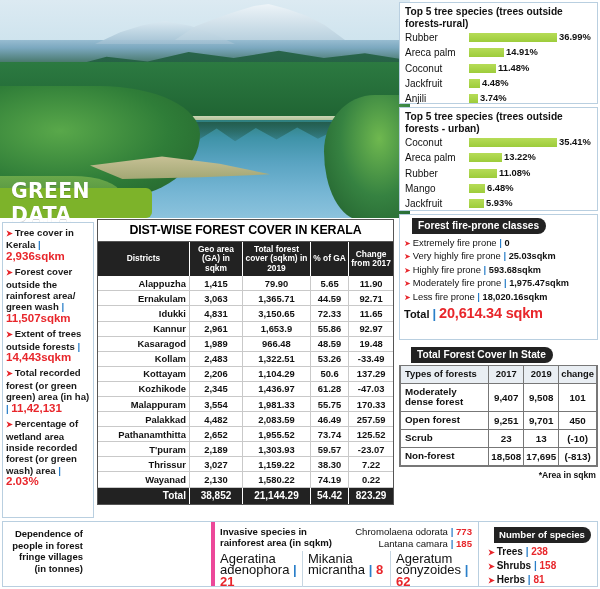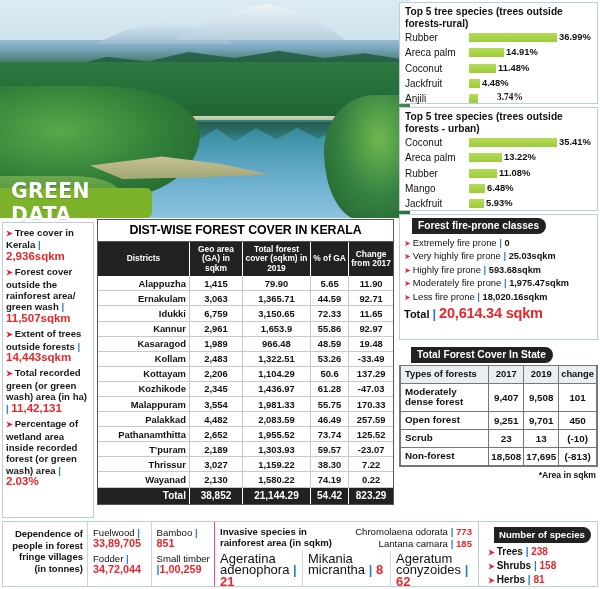--- a/index.html
+++ b/index.html
@@ -151,21 +151,21 @@
     text-align:center; color:#111;
   }
   table.tfc td.first { text-align:left; padding-left:4px; line-height:10.6px; }
   .tfc-note { text-align:right; font-size:8.6px; font-weight:bold; padding:3px 2px 0 0; color:#111; }
 
   
   .bottom {
     position:absolute; left:2px; top:521px; width:596px; height:66px;
     display:flex; gap:0; border:1px solid #b9cfe0; background:#fff;
   }
-  .b-dep { width:212px; display:flex; border-right:1px solid #ec4899; }
+  .b-dep { width:212px; display:flex; border-right:4px solid #ec4899;flex-direction:column; }
   .b-dep-label {
     width:84px; flex:0 0 84px; font-size:9.5px; font-weight:bold; line-height:11.6px;
     text-align:right; padding:6px 4px 0 3px; color:#111;
   }
   .b-dep-cols { flex:1; display:flex; }
   .b-dep-col { flex:1; padding:5px 3px 0 5px; border-left:1px solid #c6d6e2; }
   .b-kv { font-size:9.6px; line-height:11.4px; margin-bottom:3px; font-weight:500; color:#111; }
   .b-kv .sep { color:#2a7fc9; font-weight:bold; }
   .b-kv .val { color:#e8262b; font-weight:bold; font-size:10.8px; display:block; }
 
@@ -220,21 +220,21 @@
     </div>
     <div class="bullet">
       <span class="arrow">➤</span><span>Forest cover outside the rainforest area/ green wash</span> <span class="sep">|</span>
       <span class="val">11,507sqkm</span>
     </div>
     <div class="bullet">
       <span class="arrow">➤</span><span>Extent of trees outside forests</span> <span class="sep">|</span>
       <span class="val">14,443sqkm</span>
     </div>
     <div class="bullet">
-      <span class="arrow">➤</span><span>Total recorded green (or green wash) area (in ha)</span> <span class="sep">|</span>
+      <span class="arrow">➤</span><span>Total recorded forest (or green green) area (in ha)</span> <span class="sep">|</span>
       <span class="val">11,42,131</span>
     </div>
     <div class="bullet">
       <span class="arrow">➤</span><span>Percentage of wetland area inside recorded forest (or green wash) area</span> <span class="sep">|</span>
       <span class="val">2.03%</span>
     </div>
   </div>
 
   <div class="main-table-wrap">
     <div class="mt-title">DIST-WISE FOREST COVER IN KERALA</div>
@@ -258,21 +258,21 @@
           </tr>
           <tr>
             <td class="c-dist">Ernakulam</td>
             <td class="c-geo">3,063</td>
             <td class="c-tfc">1,365.71</td>
             <td class="c-pct">44.59</td>
             <td class="c-chg">92.71</td>
           </tr>
           <tr>
             <td class="c-dist">Idukki</td>
-            <td class="c-geo">6,759</td>
+            <td class="c-geo">4,831</td>
             <td class="c-tfc">3,150.65</td>
             <td class="c-pct">72.33</td>
             <td class="c-chg">11.65</td>
           </tr>
           <tr>
             <td class="c-dist">Kannur</td>
             <td class="c-geo">2,961</td>
             <td class="c-tfc">1,653.9</td>
             <td class="c-pct">55.86</td>
             <td class="c-chg">92.97</td>
@@ -386,21 +386,21 @@
           <div class="sp-name">Jackfruit</div>
           <div class="sp-bar-area">
             <div class="sp-bar" style="width: 11px; background: linear-gradient(rgb(182, 220, 87), rgb(157, 204, 59));"></div>
             <span class="sp-val" style="left: 13px;">4.48%</span>
           </div>
         </div>
         <div class="sp-row">
           <div class="sp-name">Anjili</div>
           <div class="sp-bar-area">
             <div class="sp-bar" style="width: 9px; background: linear-gradient(rgb(182, 220, 87), rgb(157, 204, 59));"></div>
-            <span class="sp-val" style="left: 28px; font-family: Liberation Serif, serif;">3.74%</span>
+            <span class="sp-val" style="left: 11px;">3.74%</span>
           </div>
         </div>
       </div>
   </div>
 
   <div class="rt-box species-2">
     <div class="sp-title">Top 5 tree species (trees outside forests - urban)</div>
     <div id="sp2-rows">
         <div class="sp-row">
           <div class="sp-name">Coconut</div>

